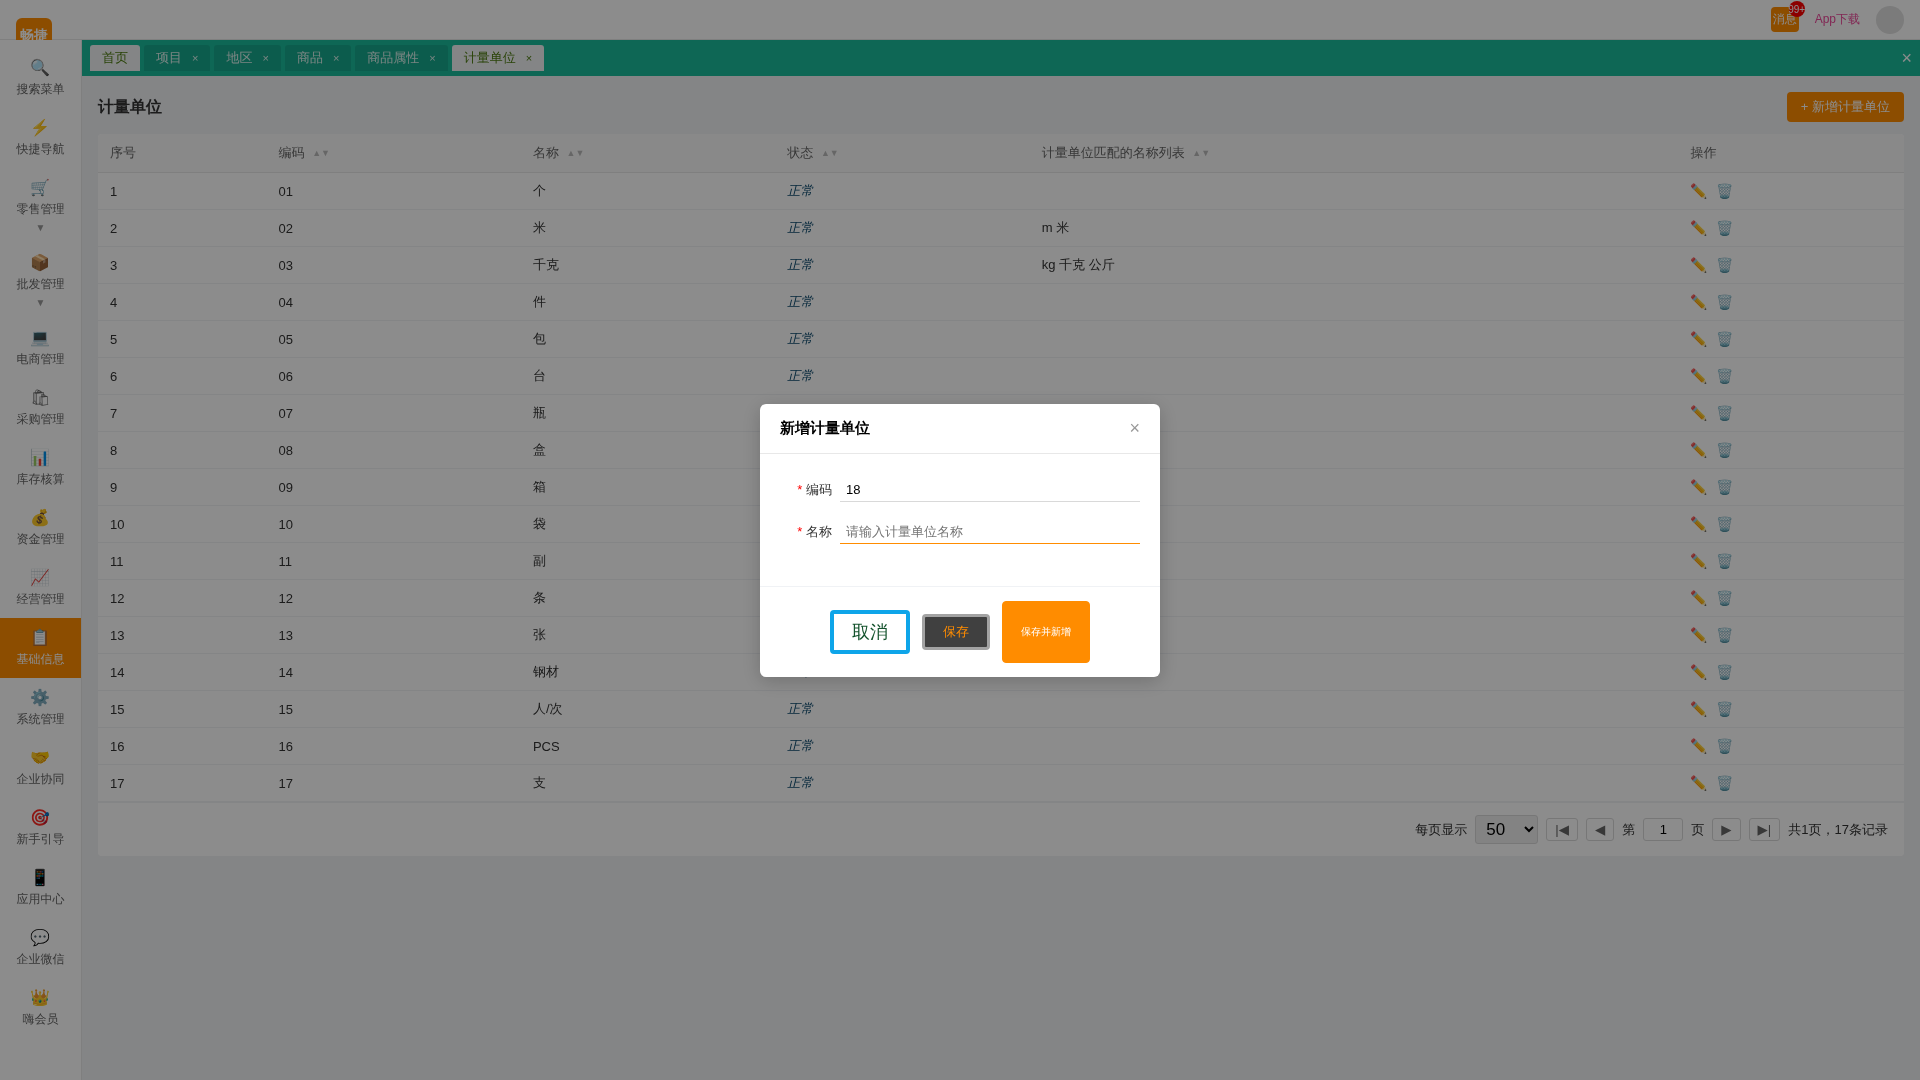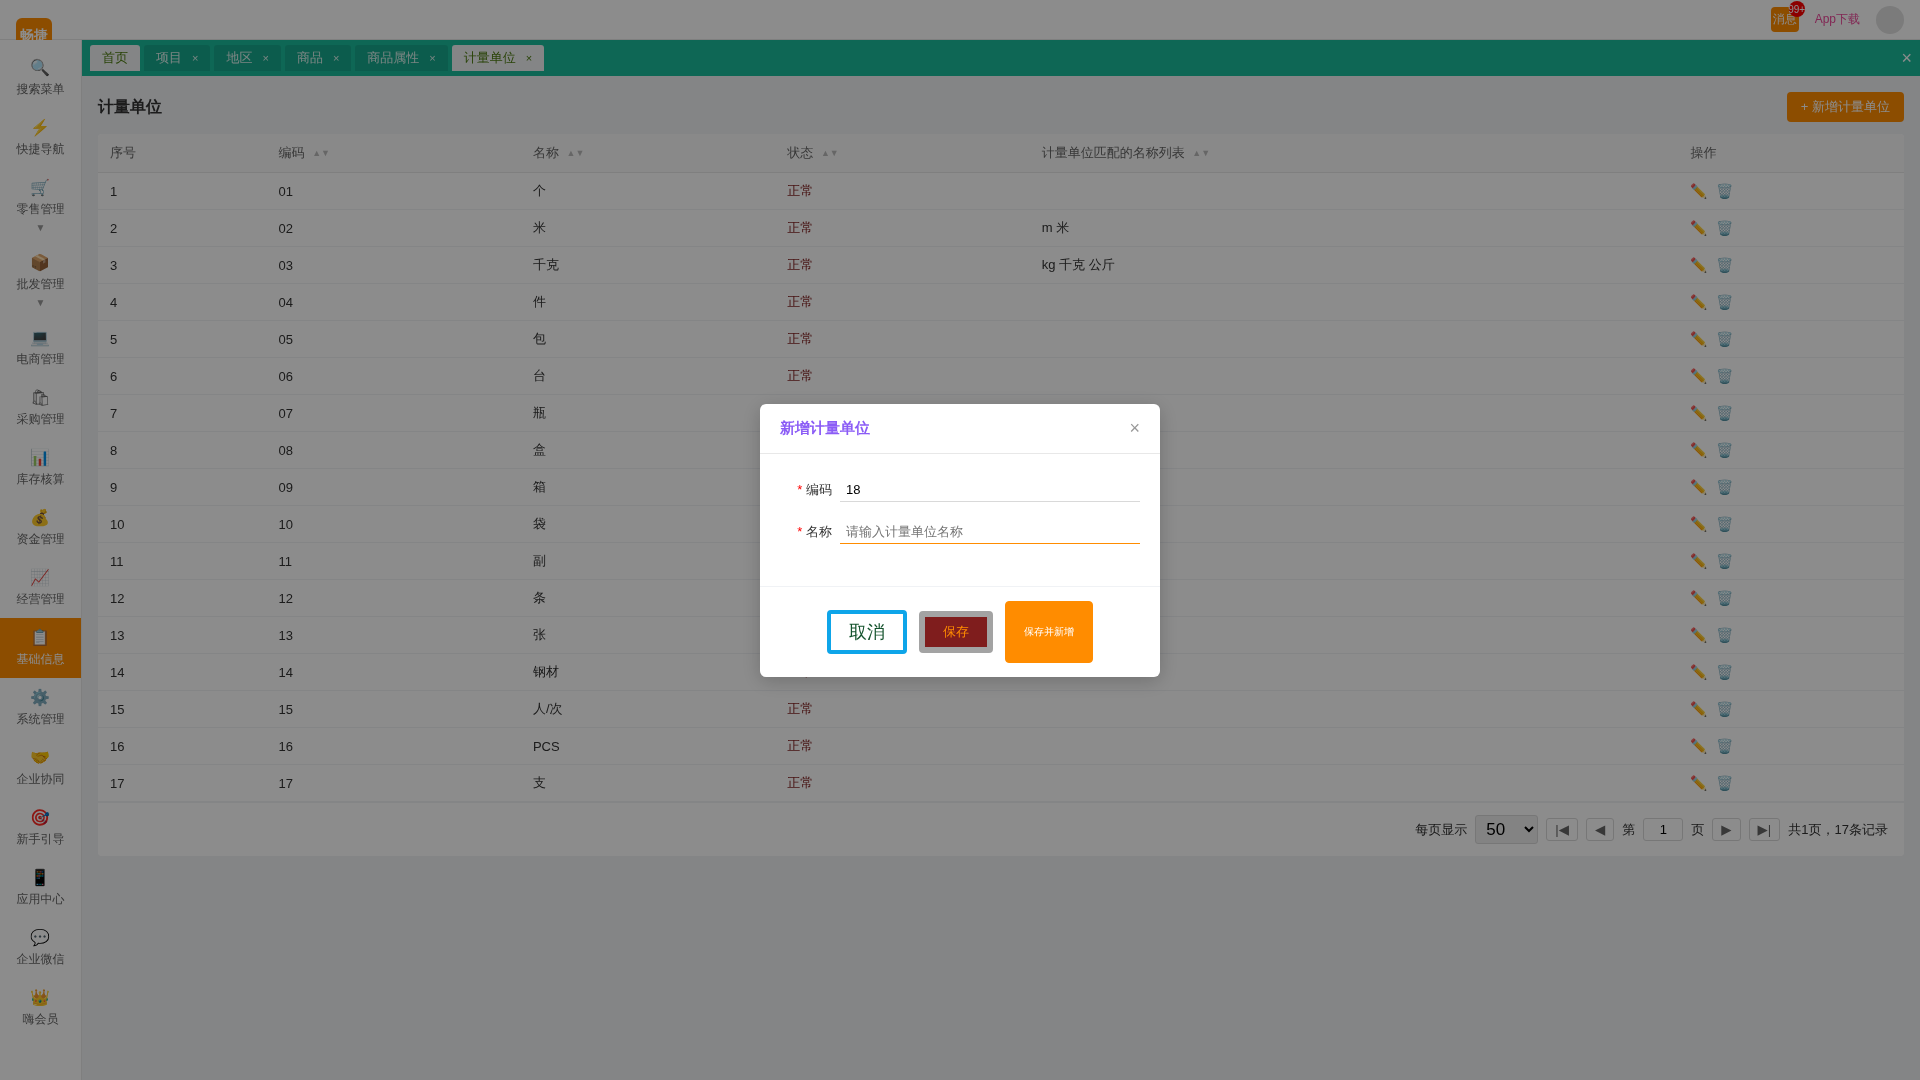--- a/index.html
+++ b/index.html
@@ -41,46 +41,46 @@
     
     .page-titlebar { display: flex; align-items: center; justify-content: space-between; margin-bottom: 12px; }
     .page-title { font-size: 16px; font-weight: 600; color: #333; }
     .add-btn { background: #ff8c00; color: white; border: none; border-radius: 4px; padding: 6px 14px; font-size: 13px; cursor: pointer; }
 
     
     .table-container { background: white; border-radius: 4px; overflow: hidden; }
     table { width: 100%; border-collapse: collapse; }
     th { background: #fafafa; padding: 10px 12px; text-align: left; font-weight: 500; color: #666; font-size: 13px; border-bottom: 1px solid #e8e8e8; white-space: nowrap; }
     td { padding: 9px 12px; border-bottom: 1px solid #f0f2f5; font-size: 13px; color: #333; }
-    .status-normal { color: #7f1d1d; }
+    .status-normal { color: #0c4a6e; font-style: italic; }
     .action-icons { display: flex; gap: 8px; }
     .action-icon { color: #999; cursor: pointer; font-size: 14px; }
 
     
     .pagination { display: flex; align-items: center; justify-content: flex-end; padding: 12px 16px; gap: 8px; font-size: 13px; background: white; border-top: 1px solid #f0f2f5; }
     .pagination-btn { border: 1px solid #d9d9d9; background: white; padding: 3px 8px; border-radius: 3px; cursor: pointer; color: #666; }
     .pagination-btn:disabled { color: #ccc; cursor: not-allowed; }
     .page-size-select { border: 1px solid #d9d9d9; border-radius: 3px; padding: 3px 6px; font-size: 17px; }
     .page-input { border: 1px solid #d9d9d9; border-radius: 3px; padding: 3px 6px; width: 40px; text-align: center; font-size: 13px; }
 
     
     .modal-overlay { position: fixed; top: 0; left: 0; width: 1920px; height: 1080px; background: rgba(0,0,0,0.45); z-index: 1000; display: flex; align-items: center; justify-content: center; }
     .modal { background: white; border-radius: 6px; width: 400px; padding: 0; box-shadow: 0 4px 20px rgba(0,0,0,0.2); }
     .modal-header { display: flex; align-items: center; justify-content: space-between; padding: 14px 20px; border-bottom: 1px solid #e8e8e8; }
-    .modal-title { font-size: 15px; font-weight: 600; color: #8b5cf6; }
+    .modal-title { font-size: 15px; font-weight: 600; color: #000000; }
     .modal-close { background: none; border: none; font-size: 18px; cursor: pointer; color: #999; }
     .modal-body { padding: 24px 20px; }
     .form-row { display: flex; align-items: center; margin-bottom: 18px; }
     .form-label { width: 60px; text-align: right; font-size: 13px; color: #333; padding-right: 8px; flex-shrink: 0; }
     .form-label.required::before { content: "* "; color: red; }
     .form-input { flex: 1; border: none; border-bottom: 1px solid #d9d9d9; padding: 4px 6px; font-size: 13px; outline: none; }
     .form-input.active-input { border-bottom-color: #ff8c00; }
     .modal-footer { display: flex; align-items: center; justify-content: center; padding: 14px 20px; gap: 12px; border-top: 1px solid #f0f2f5; }
     .btn-cancel { border: 4px solid #0ea5e9; background: white; padding: 6px 18px; border-radius: 4px; cursor: pointer; font-size: 18px; color: #14532d; }
-    .btn-save { border: 6px solid #a3a3a3; background: #7f1d1d; color: #ff8c00; padding: 6px 18px; border-radius: 4px; cursor: pointer; font-size: 13px; font-family: Liberation Mono, monospace; }
+    .btn-save { border: 3px solid #a3a3a3; background: #404040; color: #ff8c00; padding: 6px 18px; border-radius: 4px; cursor: pointer; font-size: 13px; font-family: Liberation Mono, monospace; }
     .btn-save-new { background: #ff8c00; color: white; padding: 23px 18px; border-radius: 4px; cursor: pointer; font-size: 10px; border: 1px solid #ff8c00; }
 
     th .sort-arrows { display: inline-flex; flex-direction: column; font-size: 9px; vertical-align: middle; margin-left: 4px; color: #bbb; line-height: 1; }
   </style>
 </head>
 <body>
 
 <div class="topbar">
   <div class="topbar-left">
     <div class="logo-area">

